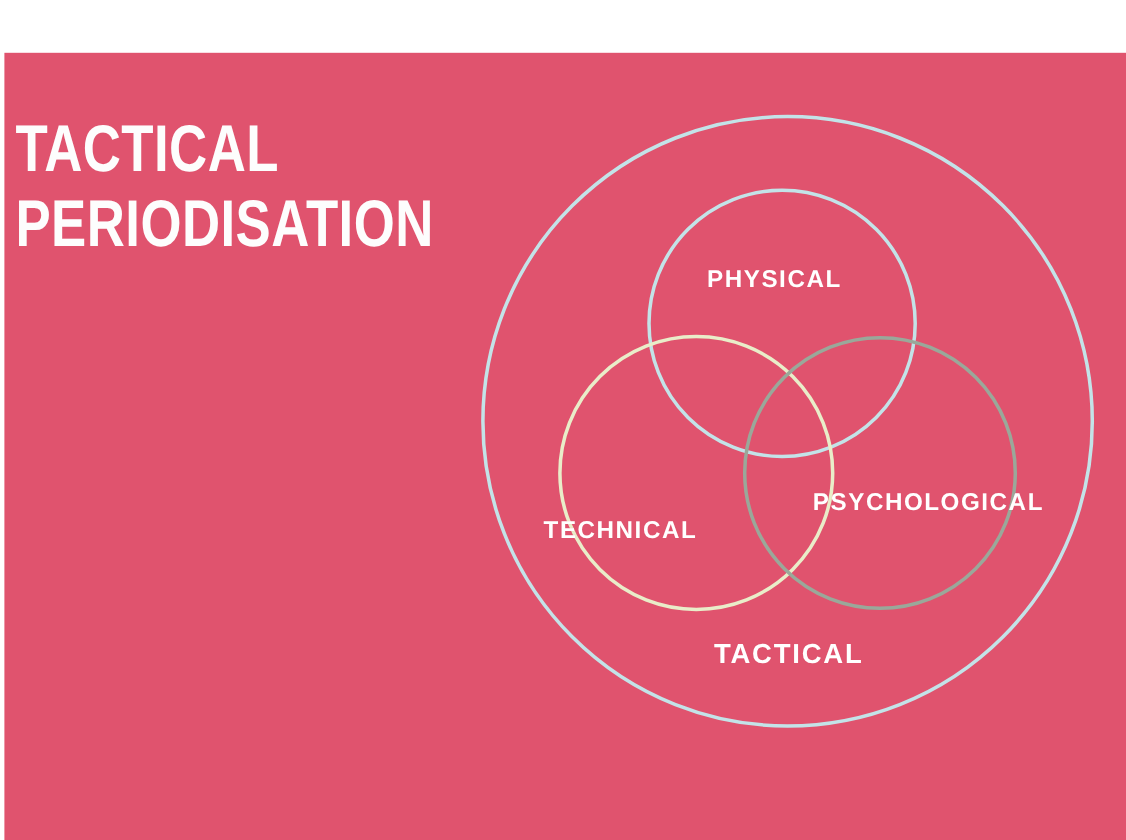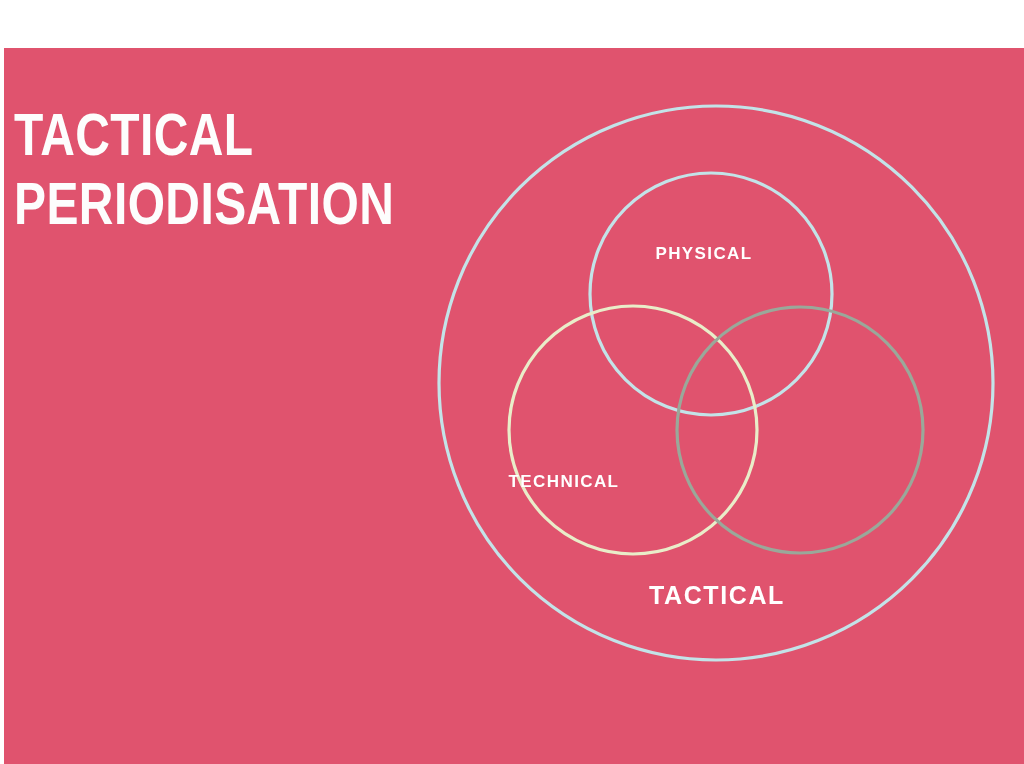--- a/index.html
+++ b/index.html
@@ -66,21 +66,21 @@
     width: 1020px;
     height: 730px;
   }
 
   
   .venn-label {
     position: absolute;
     color: #ffffff;
     font-family: "Liberation Sans Narrow", "Liberation Sans", sans-serif;
     font-weight: bold;
-    font-size: 17px;
+    font-size: 22px;
     letter-spacing: 1.4px;
     white-space: nowrap;
     text-transform: uppercase;
     transform: translate(-50%, -50%);
     text-shadow: 0 0 1px rgba(224,83,110,0.35);
   }
   .venn-label.outer {
     font-size: 25px;
     letter-spacing: 1.6px;
   }
@@ -105,17 +105,18 @@
       <circle cx="712" cy="335" r="277" fill="none" stroke="#c3e3e8" stroke-width="3.2"></circle>
       <circle cx="707" cy="246" r="121" fill="none" stroke="#c3e3e8" stroke-width="3.2"></circle>
       <circle cx="629" cy="382" r="124" fill="none" stroke="#e9edc9" stroke-width="3.2"></circle>
       <circle cx="796" cy="382" r="123" fill="none" stroke="#9aa89a" stroke-width="3.2"></circle>
     </svg>
 
     <div class="venn-label" id="label-physical">PHYSICAL</div>
 
     <div class="venn-label" id="label-technical">TECHNICAL</div>
 
+    <div class="venn-label" id="label-psychological">PSYCHOLOGICAL</div>
 
     <div class="venn-label outer" id="label-tactical">TACTICAL</div>
 
   </div>
 </div>
 
 </body></html>

